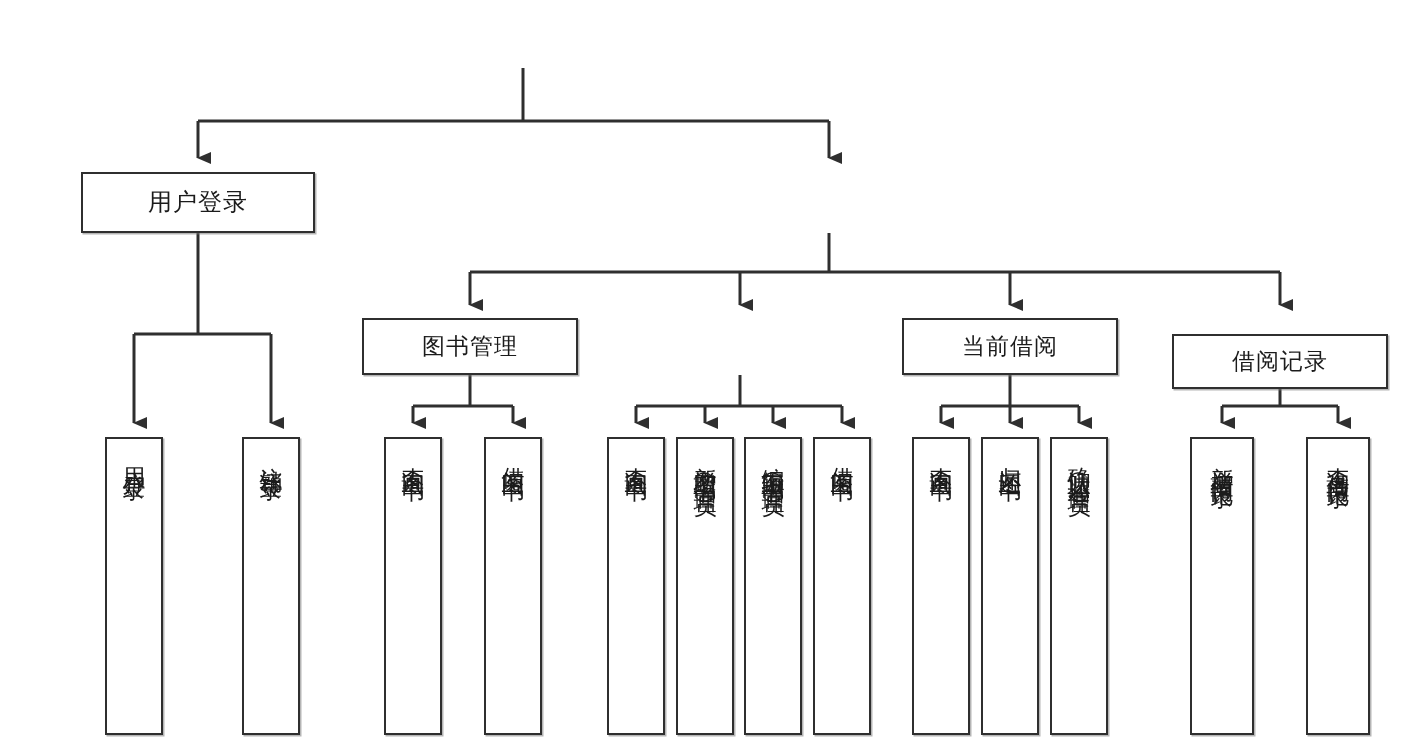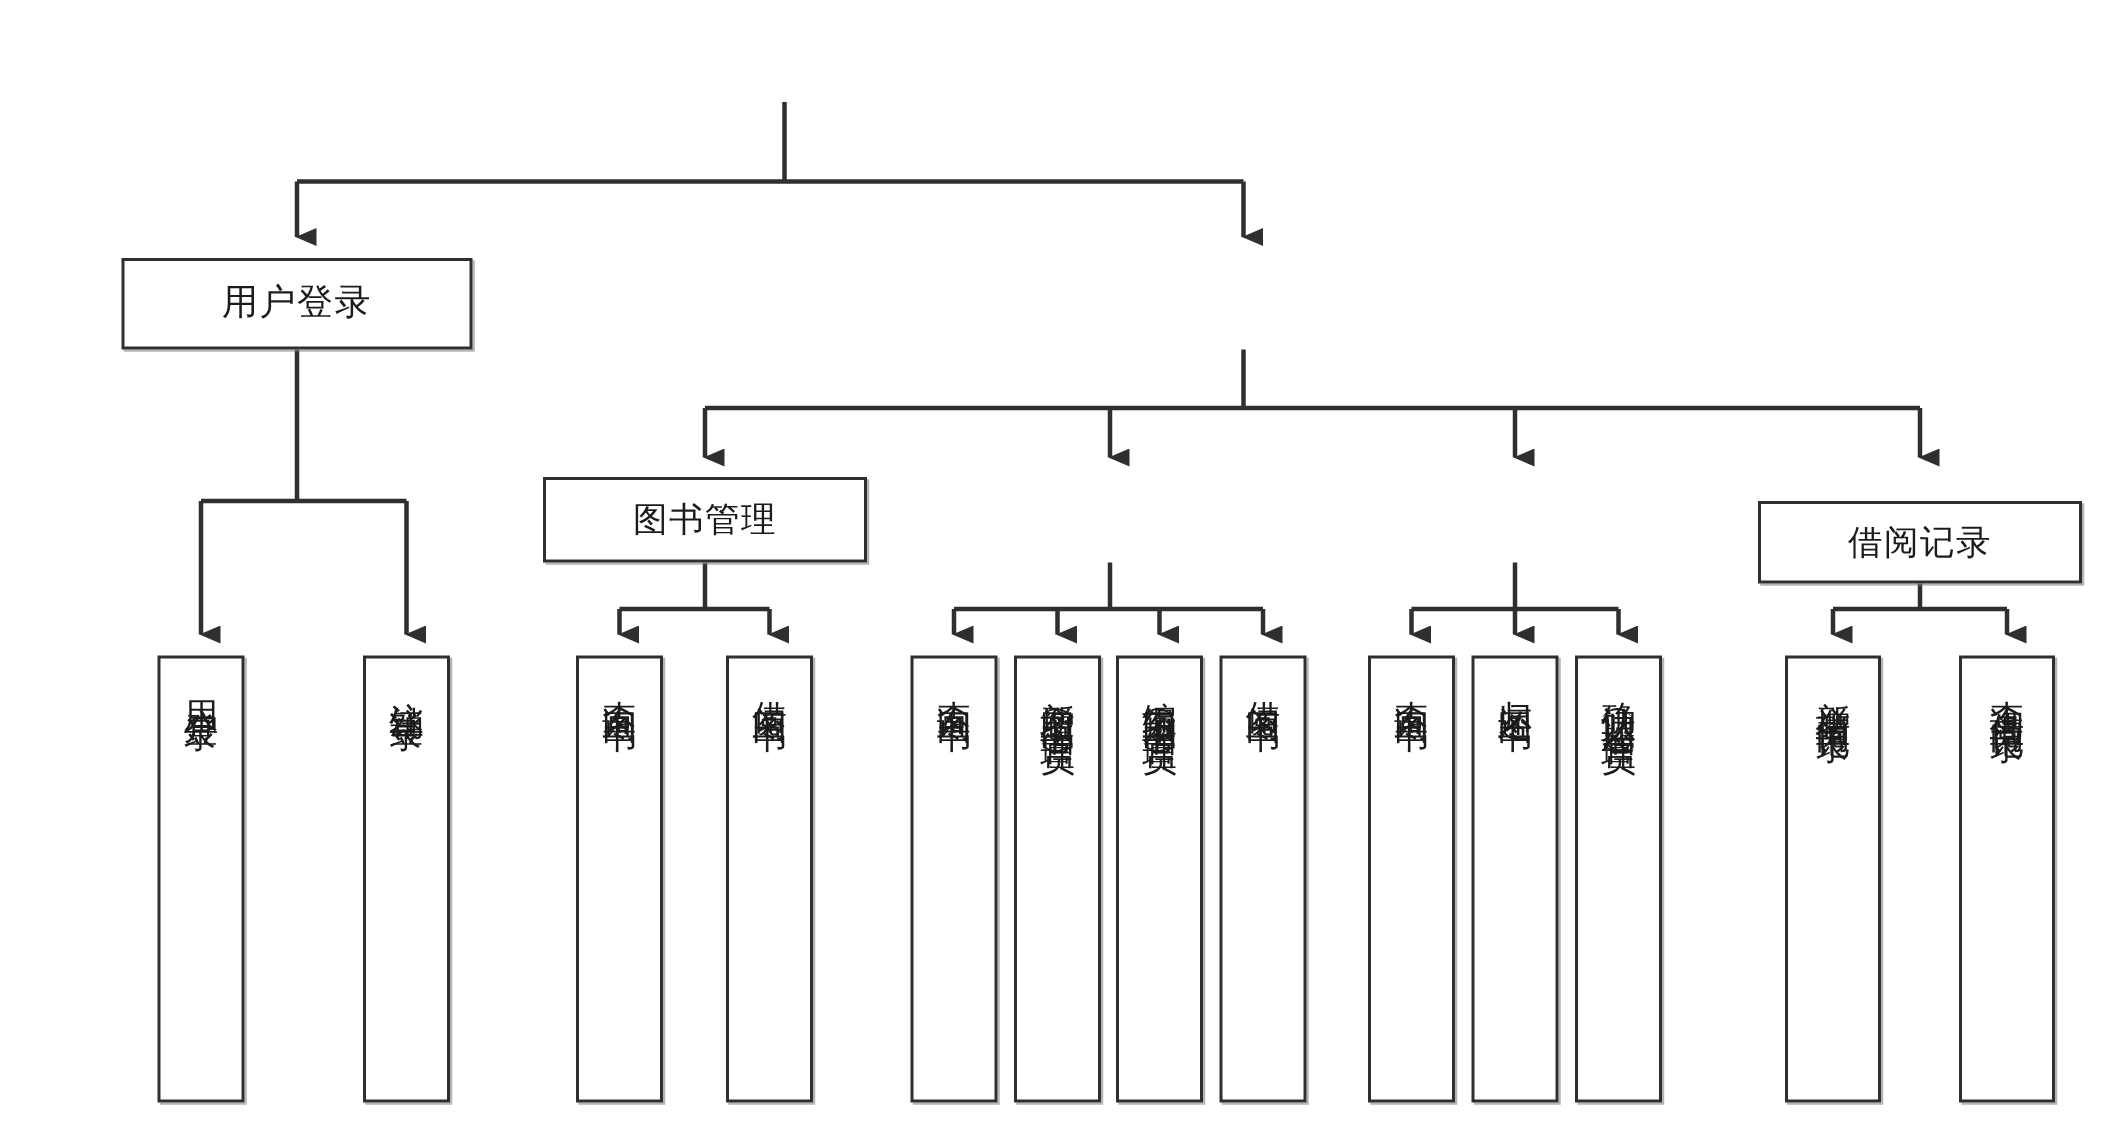--- a/index.html
+++ b/index.html
@@ -138,20 +138,23 @@
   </svg>
 
 
   <div class="node h lvl2" style="left:81px; top:172px; width:234px; height:61px;">
     <span class="label">用户登录</span>
   </div>
 
   <div class="node h lvl3" style="left:362px; top:318px; width:216px; height:57px;">
     <span class="label">图书管理</span>
   </div>
+  <div class="node h lvl3" style="left:902px; top:318px; width:216px; height:57px;">
+    <span class="label">当前借阅</span>
+  </div>
   <div class="node h lvl3" style="left:1172px; top:318px; width:216px; height:55px;margin-top:16px;">
     <span class="label">借阅记录</span>
   </div>
 
   <div class="node v" style="left:105px; top:437px; width:58px; height:298px;">
     <span class="label">用户登录</span>
   </div>
   <div class="node v" style="left:242px; top:437px; width:58px; height:298px;">
     <span class="label">注销登录</span>
   </div>

